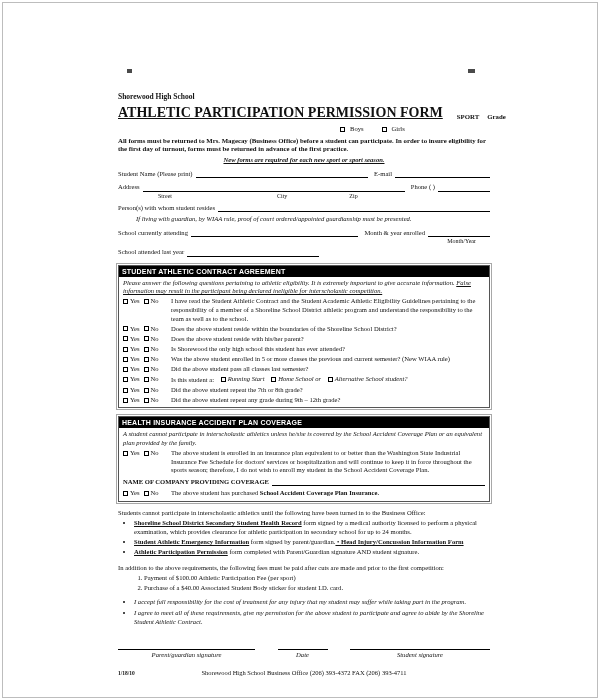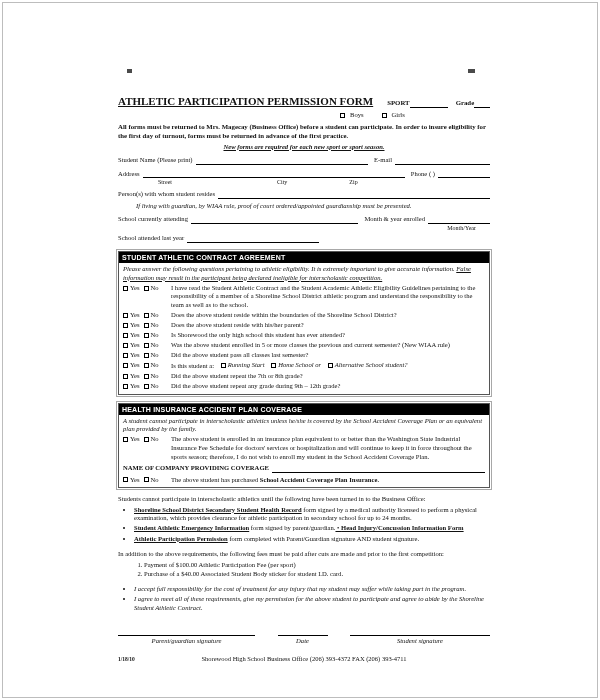--- a/index.html
+++ b/index.html
@@ -22,21 +22,21 @@
   .content {
     position:absolute; left:118px; top:92px; width:372px;
     font-size:6.6px; line-height:1.3;
   }
   .bold { font-weight:bold; }
   .italic { font-style:italic; }
   .underline { text-decoration:underline; }
 
   .school-name { font-weight:bold; font-size:7.5px; }
   .title-row { display:flex; align-items:flex-end; margin-top:2px; }
-  .form-title { font-weight:bold; font-size:11px; text-decoration:underline; white-space:nowrap; }
+  .form-title { font-weight:bold; font-size:14px; text-decoration:underline; white-space:nowrap; }
   .inline-lbl { white-space:nowrap; font-weight:bold; font-size:6.8px; }
 
   .blank { display:inline-block; border-bottom:1px solid #000; height:7px; vertical-align:bottom; }
   .blank.grow { flex:1 1 auto; min-width:14px; }
 
   .cb {
     display:inline-block; width:5px; height:5px; border:1px solid #000;
     vertical-align:middle; margin-right:2px; flex:none; background:#fff;
   }
   .gender-row { margin:3px 0 2px 222px; display:flex; align-items:center; gap:3px; }
@@ -101,20 +101,21 @@
 </style>
 </head>
 <body>
 
 <div class="frame"></div>
 <div class="regmark left"></div>
 <div class="regmark right"></div>
 
 <div class="content">
 
+  <div class="school-name">Shorewood High School</div>
 
   <div class="title-row">
     <span class="form-title">ATHLETIC PARTICIPATION PERMISSION FORM</span>
     <span class="inline-lbl" style="margin-left:14px;">SPORT</span>
     <span class="blank" style="width:72px;"></span>
     <span class="inline-lbl" style="margin-left:8px;">Grade</span>
     <span class="blank" style="width:30px;"></span>
   </div>
 
   <div class="gender-row">

